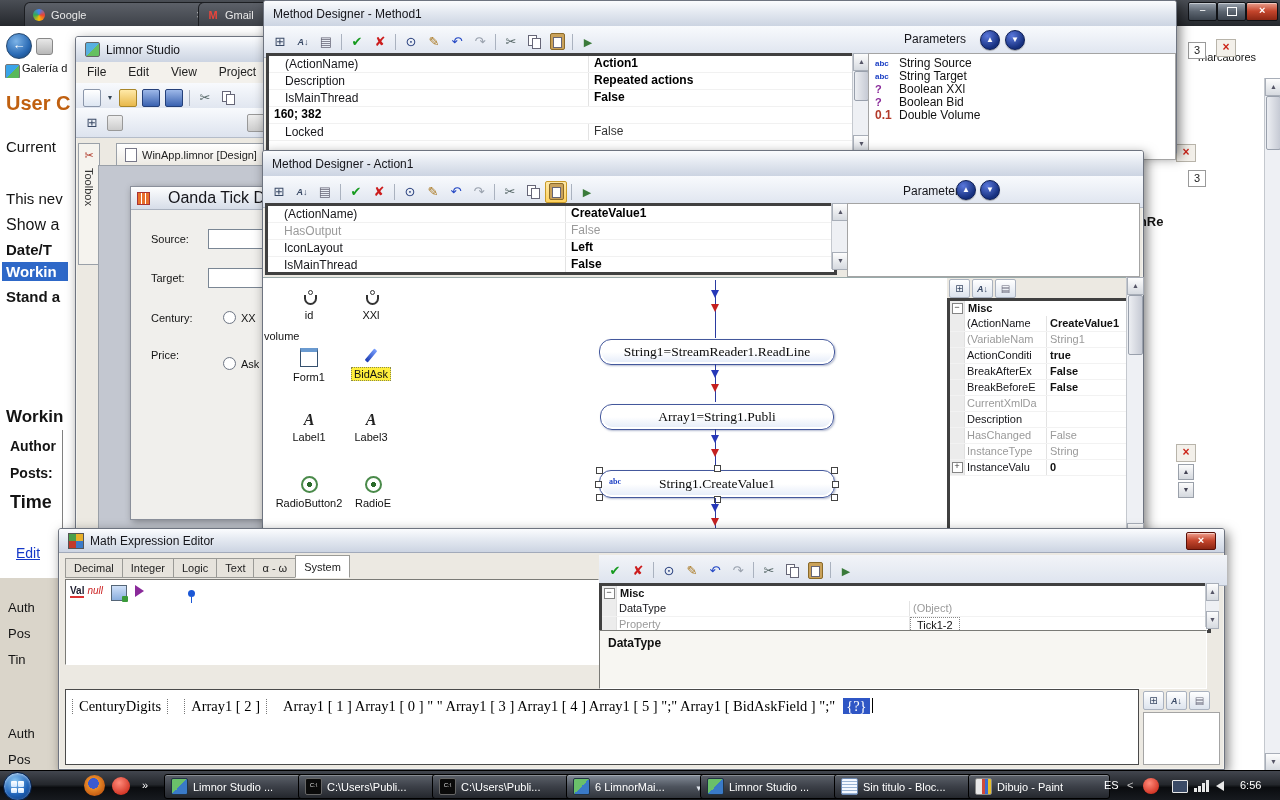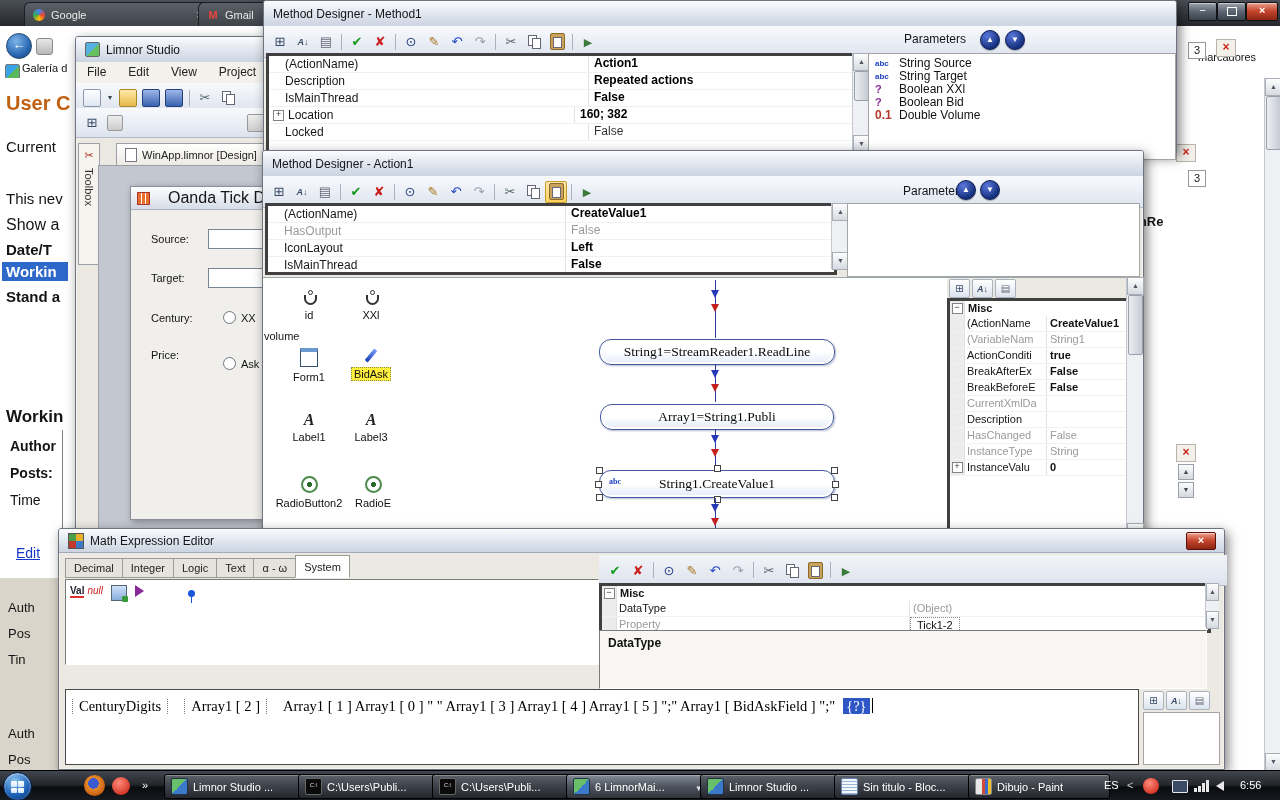--- a/index.html
+++ b/index.html
@@ -243,21 +243,21 @@
   <div class="frag" style="left:6px;top:138px;width:68px;font-size:15px">Current</div>
   <div class="frag" style="left:6px;top:190px;width:68px;font-size:15px">This nev</div>
   <div class="frag" style="left:6px;top:216px;width:68px;font-size:16px">Show a</div>
   <div class="frag" style="left:6px;top:241px;width:68px;font-size:15px;font-weight:bold">Date/T</div>
   <div class="hlsel" style="left:2px;top:262px;width:58px;font-size:15px">Workin</div>
   <div class="frag" style="left:6px;top:288px;width:68px;font-size:15px;font-weight:bold">Stand a</div>
   <div class="frag" style="left:6px;top:407px;width:68px;font-size:17px;font-weight:bold">Workin</div>
   <div class="vline" style="left:62px;top:430px;height:142px"></div>
   <div class="frag" style="left:10px;top:438px;width:52px;font-size:14px;font-weight:bold">Author</div>
   <div class="frag" style="left:10px;top:465px;width:52px;font-size:14px;font-weight:bold">Posts:</div>
-  <div class="frag" style="left:10px;top:492px;width:52px;font-size:14px;font-weight:normal">Time</div>
+  <div class="frag" style="left:10px;top:492px;width:52px;font-size:18px;font-weight:bold">Time</div>
   <div class="frag link" style="left:16px;top:545px;font-size:14px">Edit</div>
   <div class="tanblock" style="left:0;top:578px;width:58px;height:192px"></div>
   <div class="frag" style="left:8px;top:600px;width:48px;font-size:13px">Auth</div>
   <div class="frag" style="left:8px;top:626px;width:48px;font-size:13px">Pos</div>
   <div class="frag" style="left:8px;top:652px;width:48px;font-size:13px">Tin</div>
   <div class="frag" style="left:8px;top:726px;width:48px;font-size:13px">Auth</div>
   <div class="frag" style="left:8px;top:752px;width:48px;font-size:13px">Pos</div>
 
   <div class="vsb" style="left:1264px;top:78px;width:16px;height:692px">
     <div class="sbb" style="top:0">▲</div>
@@ -404,24 +404,20 @@
         </div>
       <div class="pgrow">
           <span class="pgn" style="width:303px">Description</span>
           <span class="pgv">Repeated actions</span>
         </div>
       <div class="pgrow">
           <span class="pgn" style="width:303px">IsMainThread</span>
           <span class="pgv">False</span>
         </div>
       <div class="pgrow">
-          <span class="pgn hasexp" style="width:303px">
-            <i class="expbox"></i>
-            <span>Location</span>
-          </span>
           <span class="pgv">160; 382</span>
         </div>
       <div class="pgrow">
           <span class="pgn" style="width:303px">Locked</span>
           <span class="pgv plain">False</span>
         </div>
     </div>
     <div class="vsb" style="left:588px;top:52px;width:16px;height:99px">
       <div class="sbb" style="top:0">▲</div>
       <div class="sbthumb" style="top:18px;height:28px"></div>

